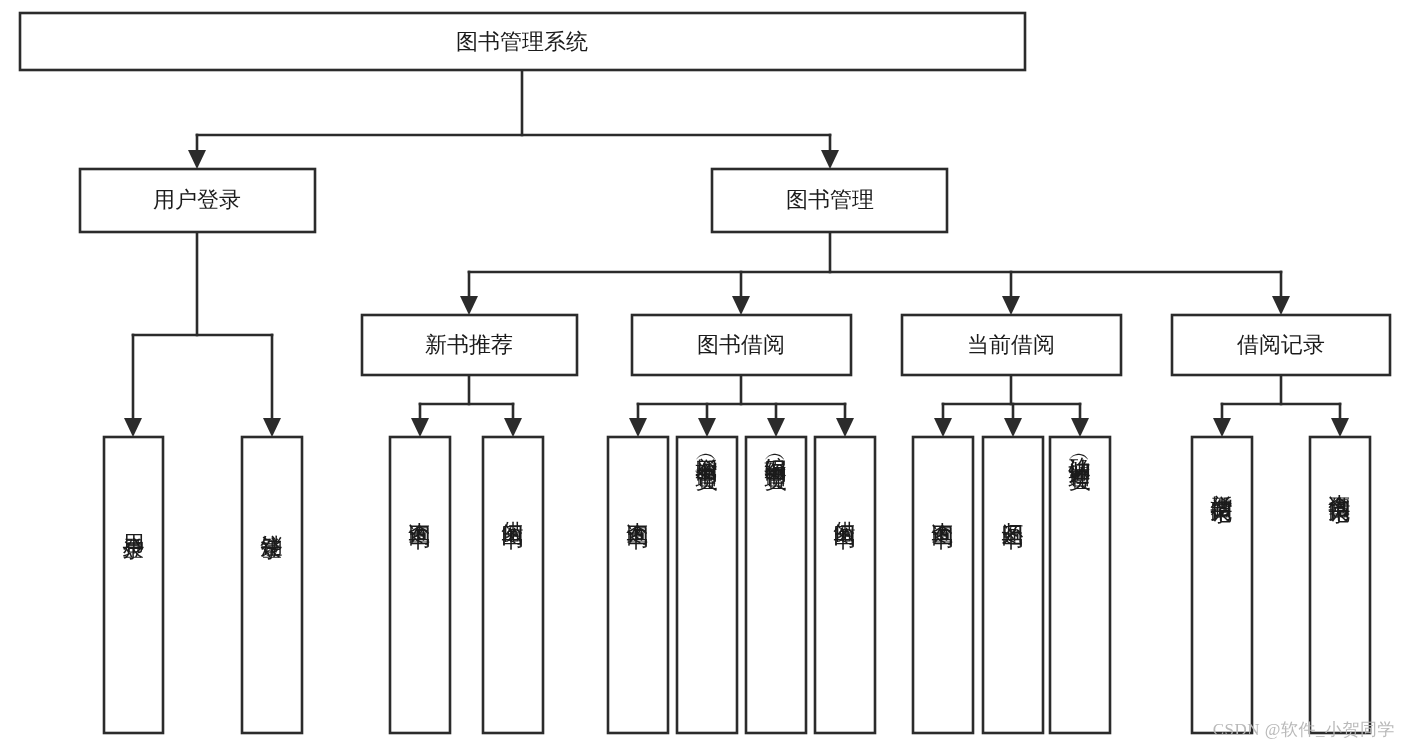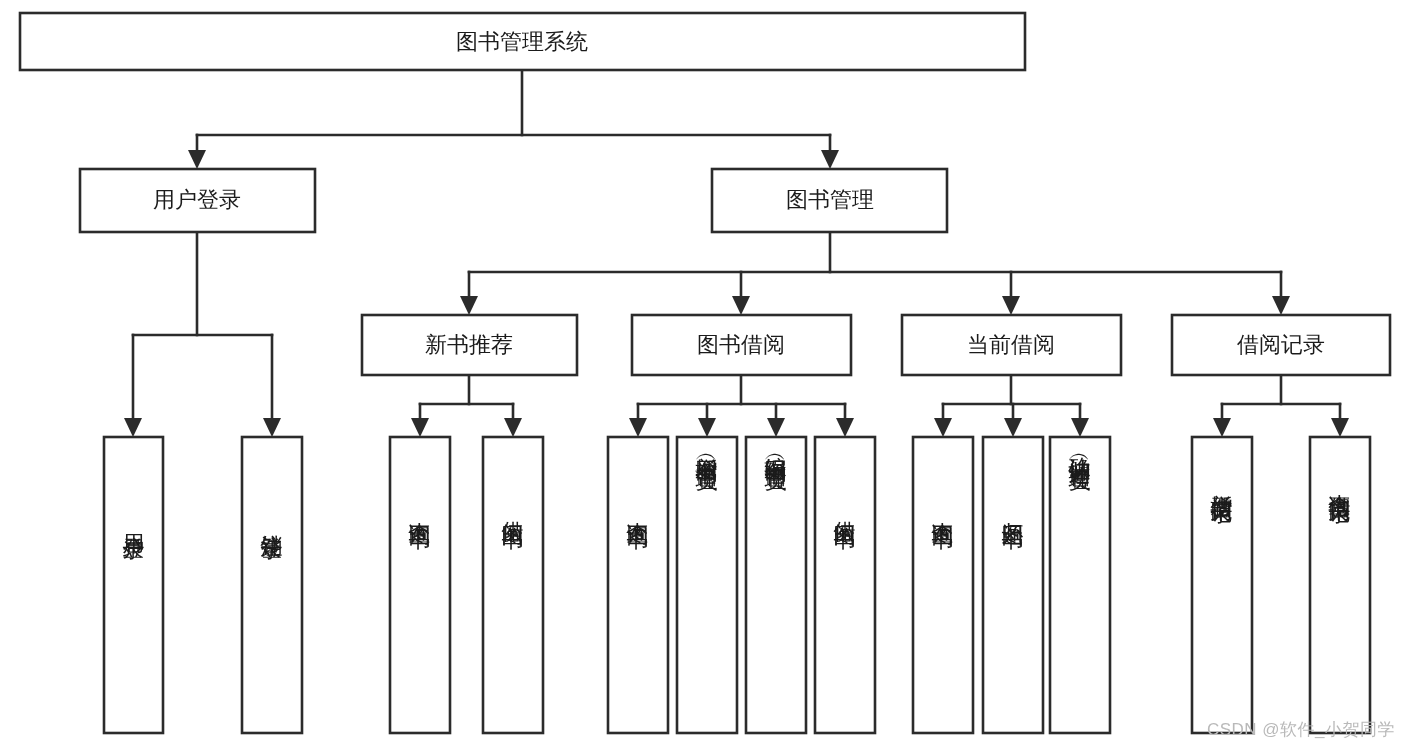--- a/index.html
+++ b/index.html
@@ -20,21 +20,21 @@
     fill:#1b1b1b;font-family:"DejaVu Sans","Liberation Sans",sans-serif;
     font-size:22px;text-anchor:middle;
     writing-mode:tb;glyph-orientation-vertical:0;
     letter-spacing:2px;
   }
   .edge{stroke:#2b2b2b;stroke-width:2.6;fill:none;stroke-linecap:square;}
   .arrow-head{fill:#2b2b2b;stroke:none;}
   .watermark{
     position:absolute;right:10px;bottom:6px;
     font-size:17px;color:#b9b9b9;
-    font-family:Liberation Sans, sans-serif;
+    font-family:Liberation Serif, serif;
     white-space:nowrap;letter-spacing:0.5px;
   }
 </style>
 </head>
 <body>
 
 <svg id="diagram" viewBox="0 0 1405 747" xmlns="http://www.w3.org/2000/svg">
 
   <g>
 

